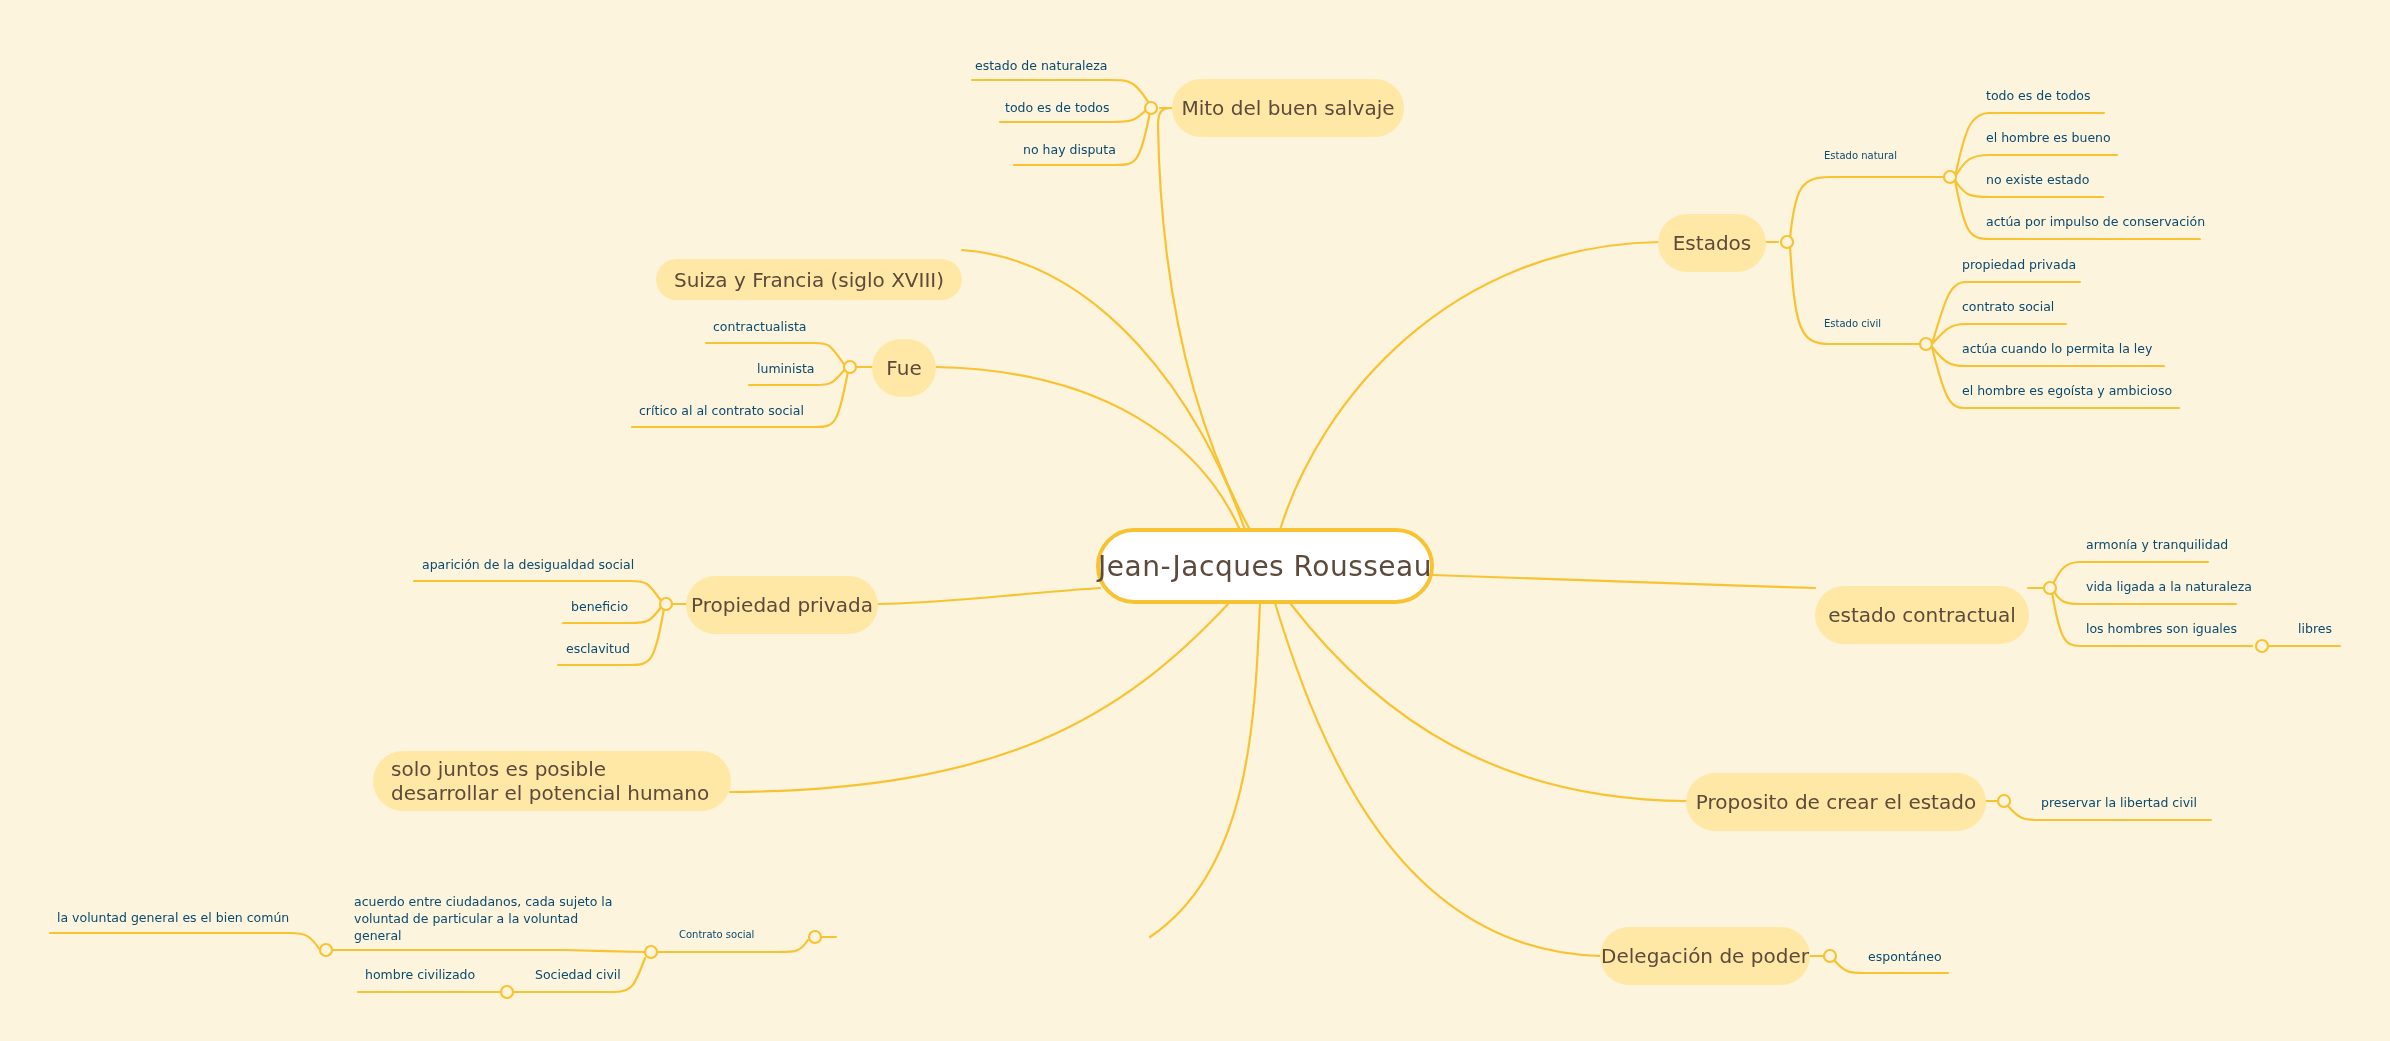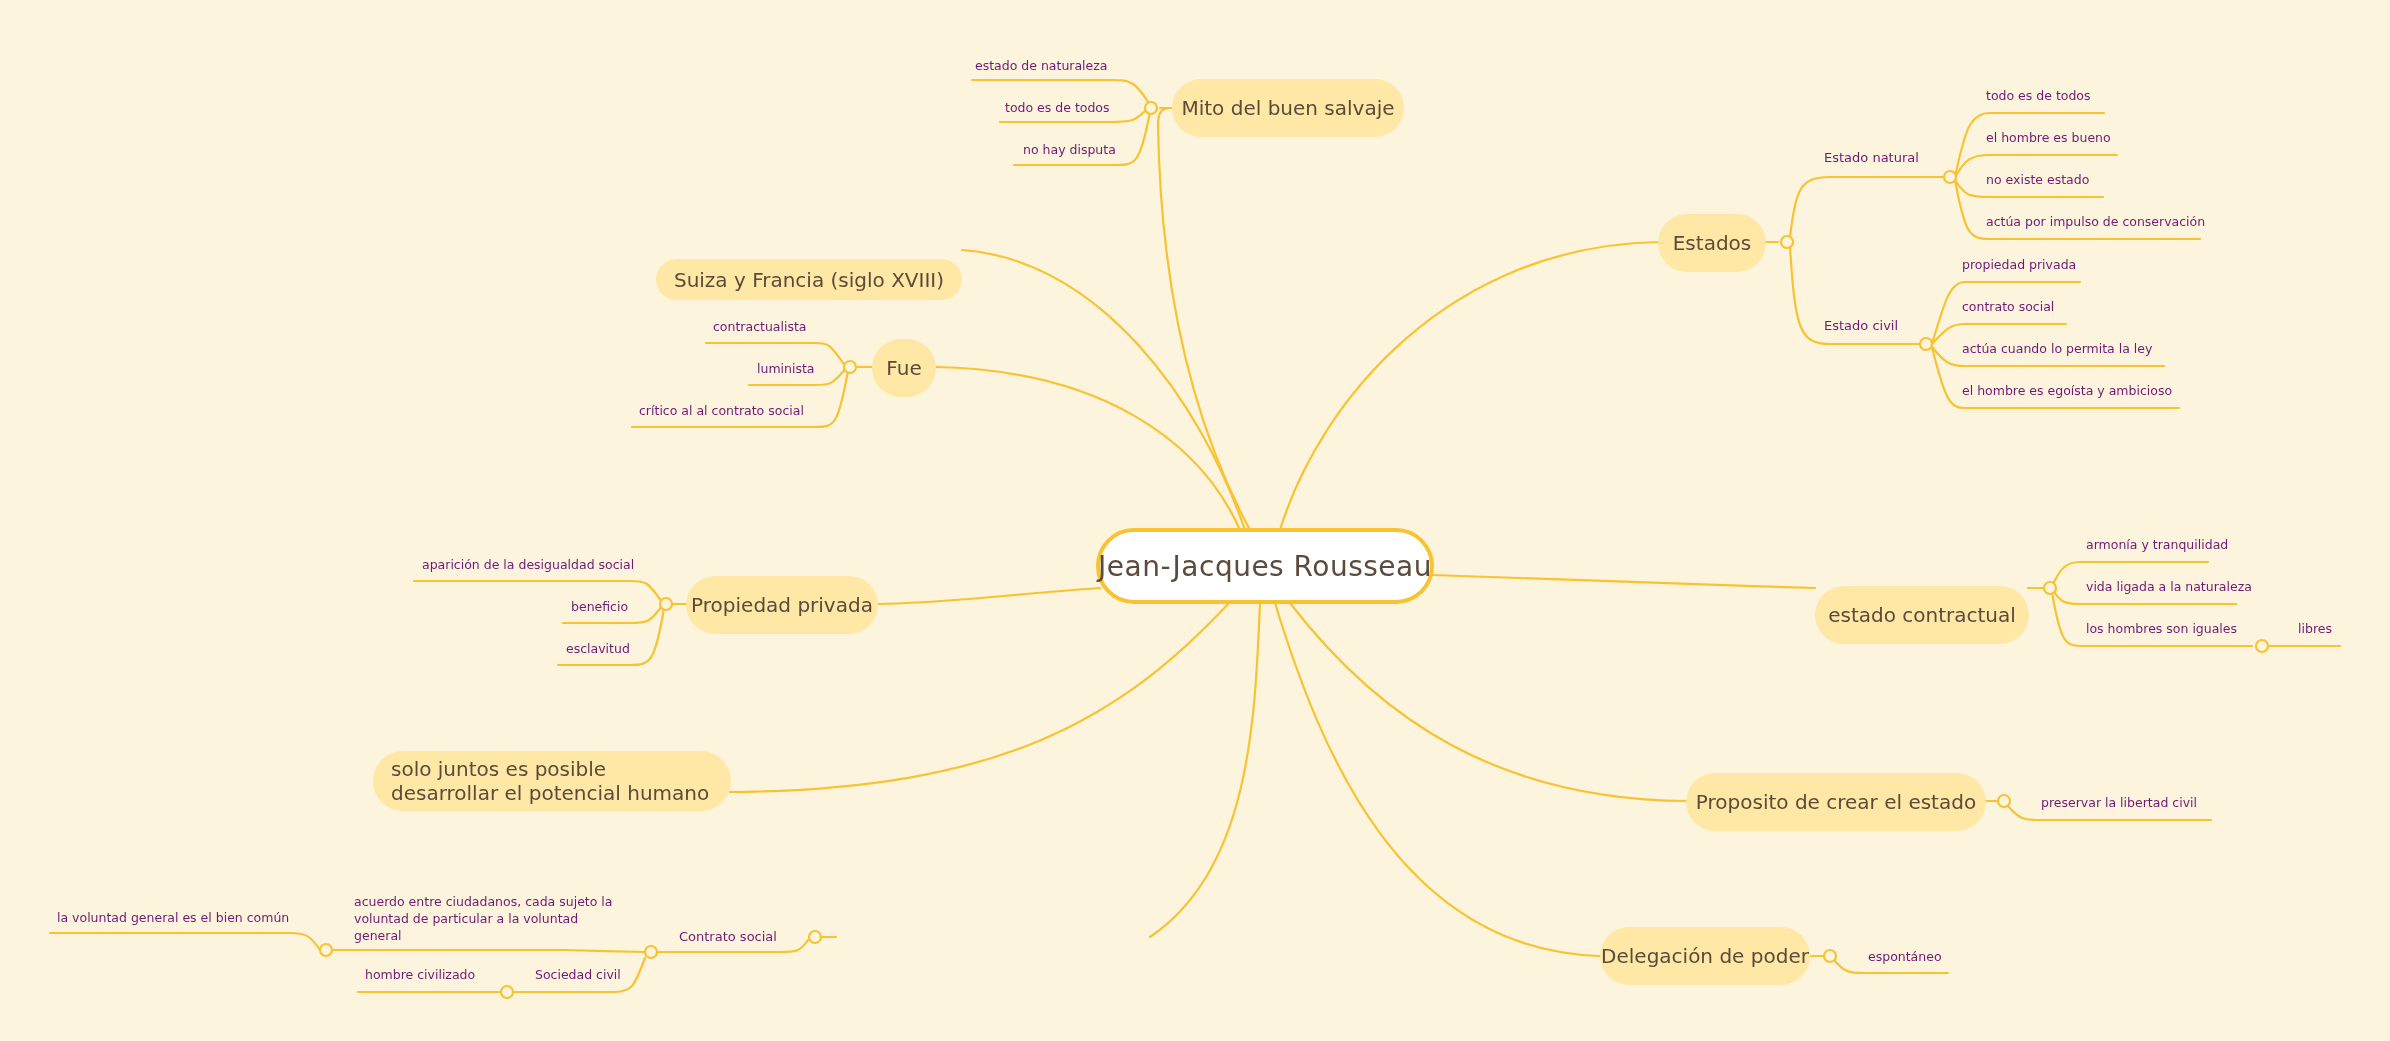--- a/index.html
+++ b/index.html
@@ -18,24 +18,24 @@
     background:#ffe8a6; border-radius:30px;
     color:#5c4a3a; white-space:nowrap;
   }
   .node.root {
     background:#ffffff; border:4px solid #f8c332; border-radius:40px;
     font-size:28px; letter-spacing:0.5px;
   }
   .node.main { font-size:20px; }
   .node.multi { white-space:normal; justify-content:flex-start; text-align:left; line-height:24px; padding:0 18px; }
   .leaf {
-    position:absolute; font-size:12.5px; color:#701a75; white-space:nowrap;
+    position:absolute; font-size:12.5px; color:#0c4a6e; white-space:nowrap;
   }
   .leaf.multi { white-space:normal; line-height:17px; }
-  .mid { font-size:13px; }
+  .mid { font-size:10px; }
 </style>
 </head>
 <body>
 
 <div id="canvas">
 
 <svg class="lines" width="2390" height="1041" fill="none" stroke="#f8c332" stroke-width="2.2" stroke-linecap="round">
 
   <path d="M1250 530 C1180 400, 1160 250, 1158 125 C1158 110, 1163 108, 1172 108"></path>
   <path d="M1245 530 C1200 400, 1100 260, 962 250"></path>

